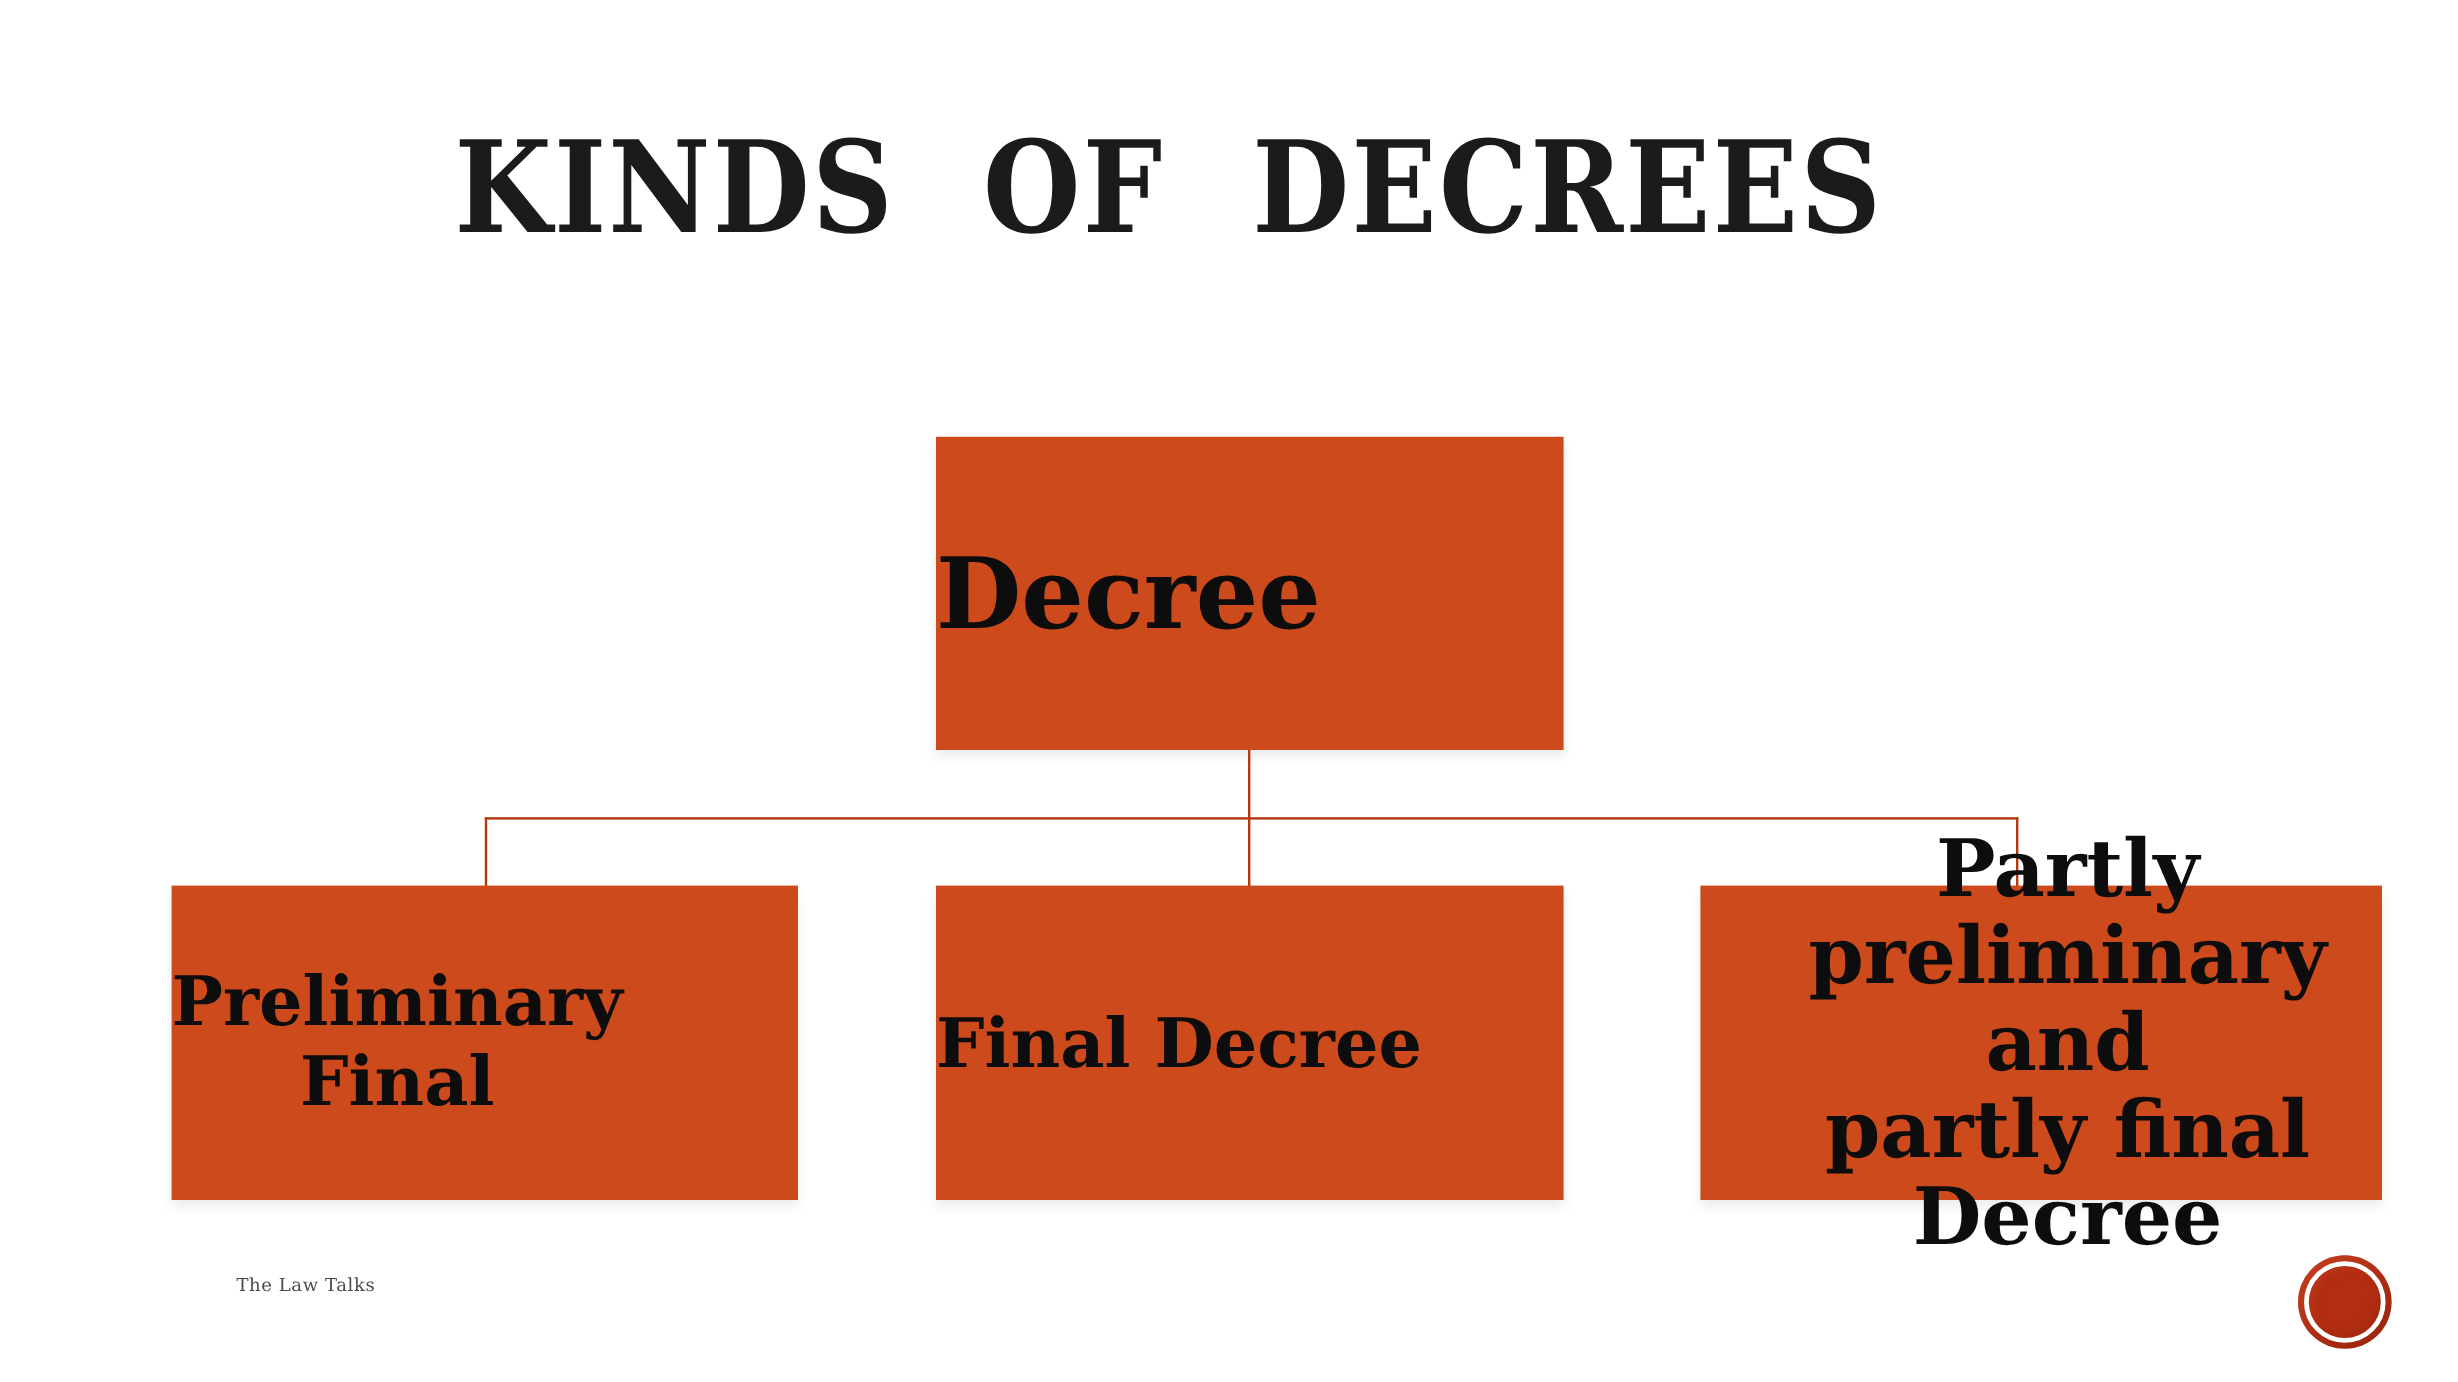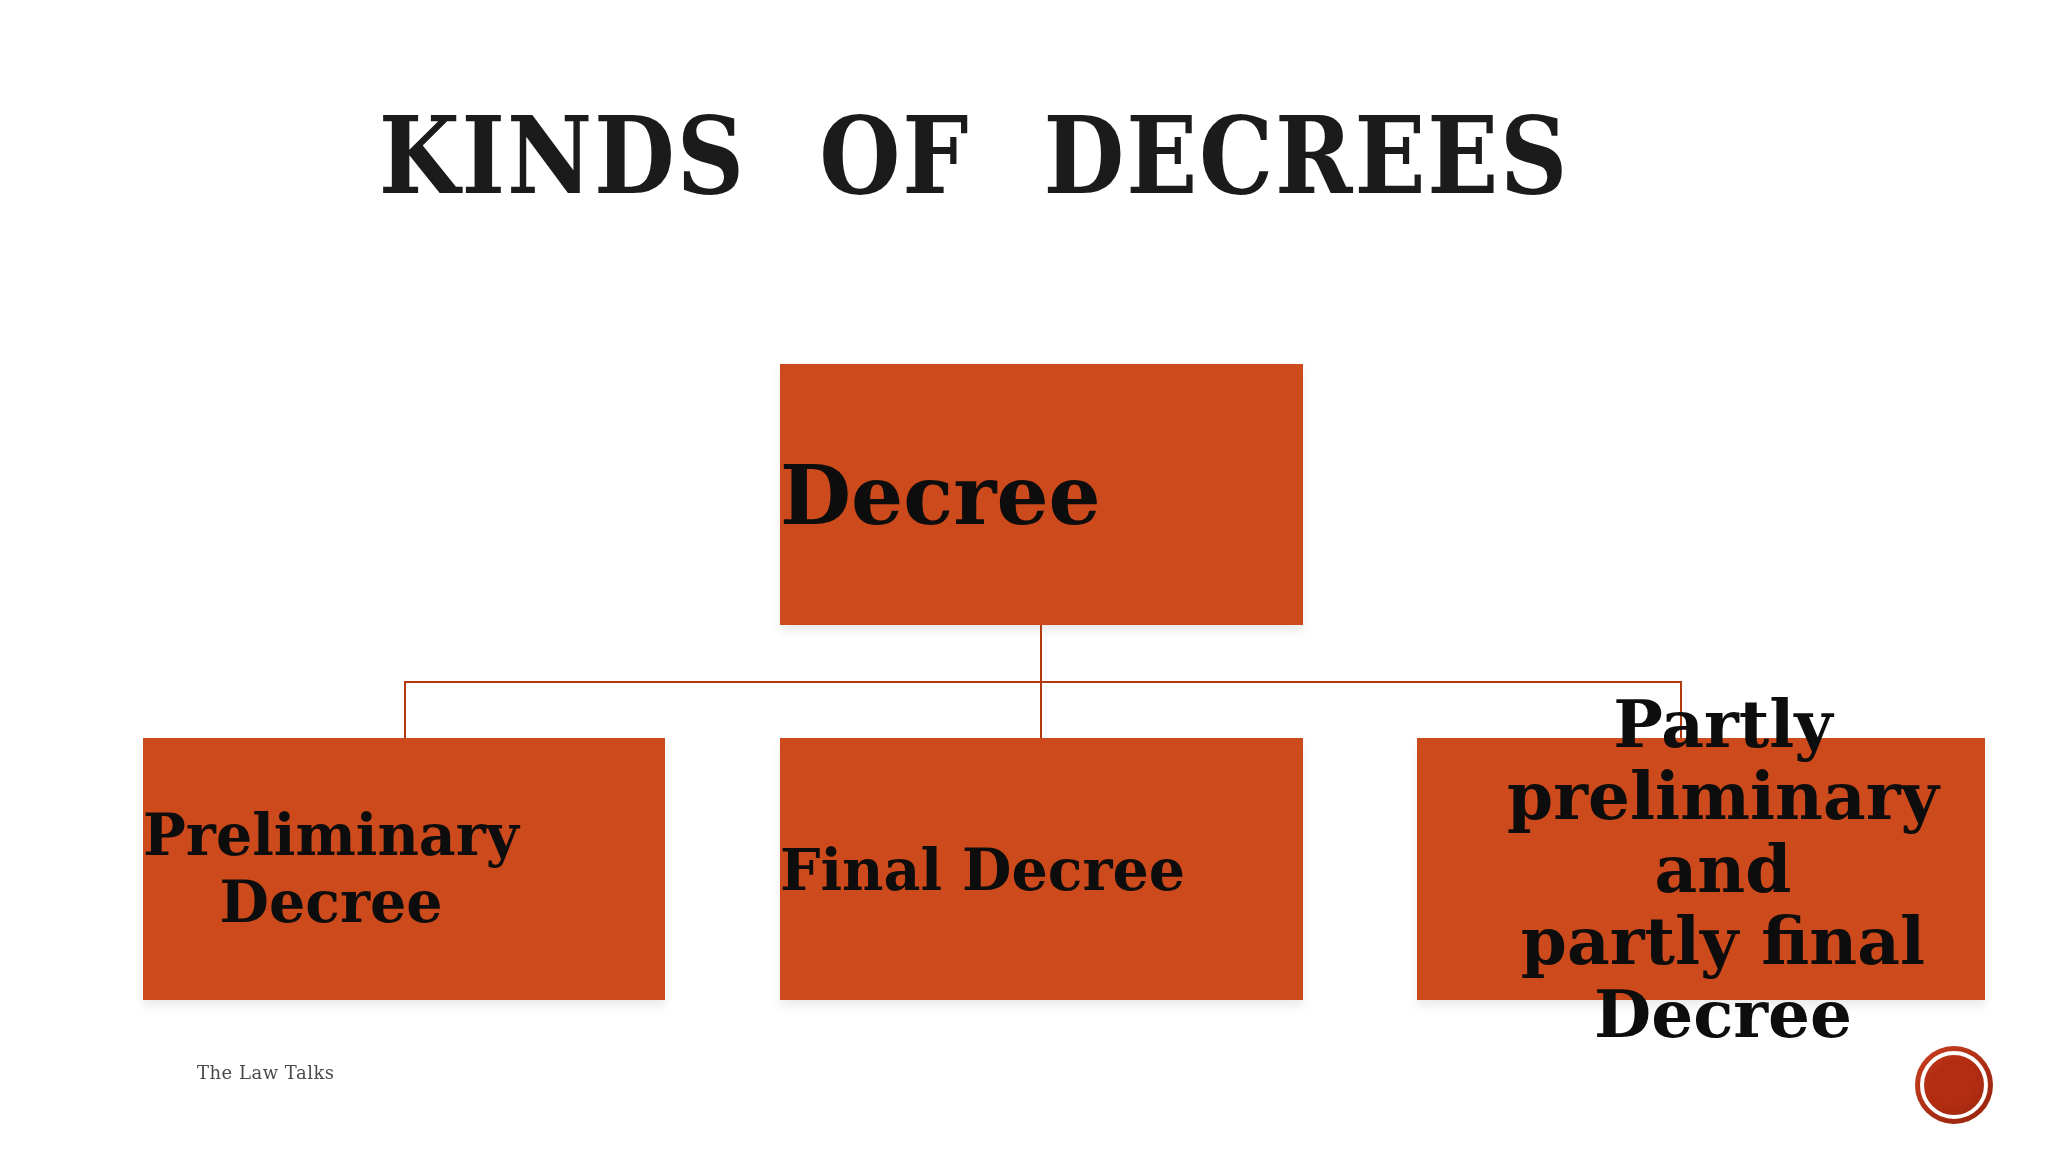--- a/index.html
+++ b/index.html
@@ -77,21 +77,21 @@
   .conn-stub-mid   { left: 1040px; top: 681px; width: 2px;    height: 58px; }
   .conn-stub-right { left: 1680px; top: 681px; width: 2px;    height: 58px; }
 
   
   .footer {
     position: absolute;
     left: 197px;
     top: 1062px;
     font-family: "DejaVu Serif", serif;
     font-weight: 400;
-    font-size: 18px;
+    font-size: 15px;
     letter-spacing: 0.5px;
     color: var(--footer-text, #4a4a4a);
   }
   .logo {
     position: absolute;
     left: 1915px;
     top: 1046px;
     width: 78px;
     height: 78px;
     border-radius: 50%;
@@ -119,21 +119,21 @@
   </div>
 
   <div class="connector conn-stem"></div>
   <div class="connector conn-bus"></div>
   <div class="connector conn-stub-left"></div>
   <div class="connector conn-stub-mid"></div>
   <div class="connector conn-stub-right"></div>
 
   <div class="node node-left">
     <span class="node-label">Preliminary
-Decree</span>
+Final</span>
   </div>
 
   <div class="node node-middle">
     <span class="node-label">Final Decree</span>
   </div>
 
   <div class="node node-right">
     <span class="node-label">Partly
 preliminary and
 partly final

